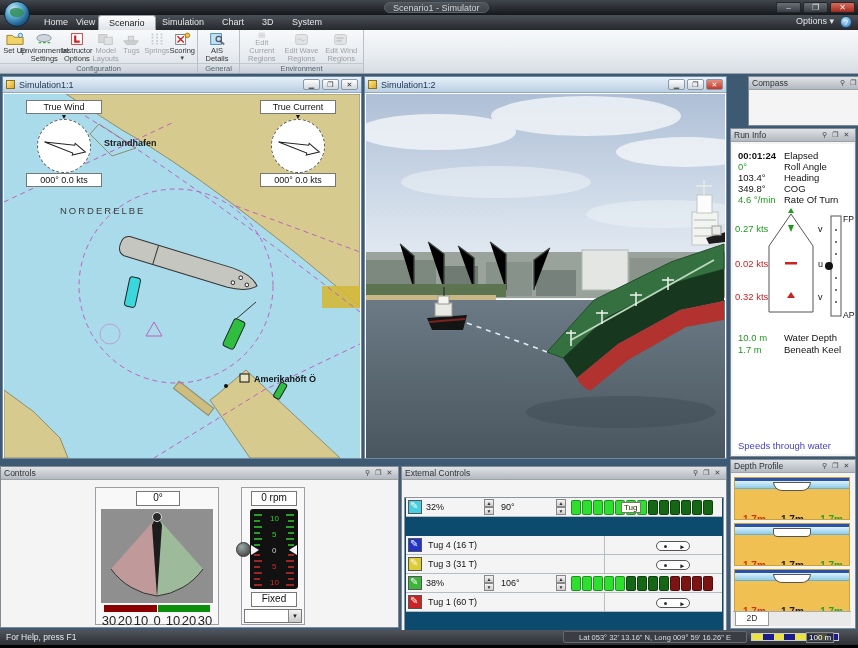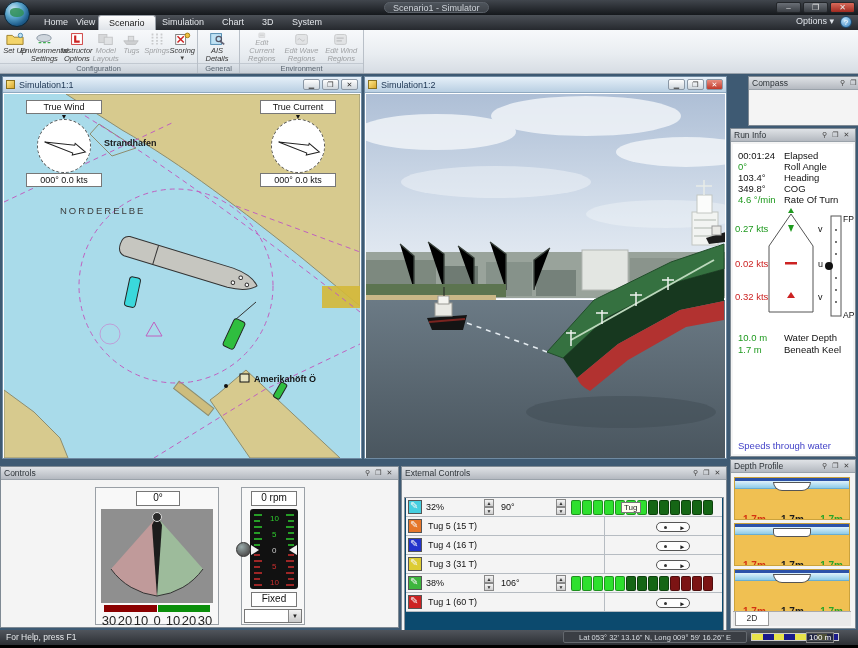--- a/index.html
+++ b/index.html
@@ -32,21 +32,21 @@
   #options-area { position:absolute; right:24px; top:1px; font-size:9px; color:#dfe3e8; }
   #help-icon { position:absolute; right:6px; top:1px; width:12px; height:12px; border-radius:50%;
     background:radial-gradient(circle at 35% 30%, #bfe2f8, #2f7fc0); color:#fff; font-size:8px;
     text-align:center; line-height:12px; border:1px solid #1c4a70;}
 
   
   #ribbon { position:absolute; left:0; top:30px; width:858px; height:44px;
     background:linear-gradient(#f7f9fb 0%, #e9edf1 55%, #d7dde4 100%);
     border-bottom:1px solid #98a1ab; display:flex; }
   .rgroup { display:flex; flex-direction:column; border-right:1px solid #b9c0c8; }
-  .ritems { flex:1; display:flex; align-items:flex-end; padding:1px 2px 0 2px;font-style:italic; }
+  .ritems { flex:1; display:flex; align-items:flex-end; padding:1px 2px 0 2px; }
   .rbtn { width:34px; height:32px; display:flex; flex-direction:column; align-items:center;
     font-size:7.5px; color:#333; text-align:center; line-height:1.05; padding-top:1px; }
   .rbtn .ricon { width:18px; height:14px; margin-bottom:1px; }
   .rbtn.disabled { opacity:.42; filter:grayscale(1); }
   .glabel { height:10px; font-size:7.5px; color:#5a6570; text-align:center;
     background:linear-gradient(#dde3e9,#c9d0d8); border-top:1px solid #c2c9d1; line-height:10px; }
   .caret { font-size:6px; color:#444; }
 
   
   .mdiwin { position:absolute; border:1px solid #6f8aa2; background:#fff; }
@@ -454,21 +454,21 @@
   <div class="panel" style="left:730px; top:128px; width:126px; height:329px;">
     <div class="ptitle">
       <span>Run Info</span>
         <span class="sp"></span>
       <span class="pbtn">⚲</span>
       <span class="pbtn">❐</span>
       <span class="pbtn">✕</span>
     </div>
     <div id="runinfo-body">
       <div class="stat-row" style="top:6px">
-          <span class="stat-val" style="color: rgb(17, 17, 17);">00:01:24</span>
+          <span class="stat-val" style="color: rgb(17, 17, 17); font-weight: bold;">00:01:24</span>
           <span class="stat-lab">Elapsed</span>
         </div>
       <div class="stat-row" style="top:17px">
           <span class="stat-val" style="color: rgb(31, 154, 31);">0°</span>
           <span class="stat-lab">Roll Angle</span>
         </div>
       <div class="stat-row" style="top:28px">
           <span class="stat-val" style="color: rgb(17, 17, 17);">103.4°</span>
           <span class="stat-lab">Heading</span>
         </div>
@@ -655,29 +655,20 @@
             <span class="blk blk-d"></span>
             <span class="blk blk-d"></span>
             <span class="blk blk-d"></span>
             <span class="blk blk-d"></span>
             <span class="blk blk-d"></span>
             <span class="blk blk-d"></span>
           </div>
         <span class="ec-tip">Tug</span>
       </div>
 
-      <div class="ec-row" style="top:19px">
-        <div class="ec-icon" style="background:#e6762a"></div>
-        <span class="ec-name">Tug 5 (15 T)</span>
-        <div class="ec-div"></div>
-          <div class="slider-pill">
-            <i></i>
-            <b>▸</b>
-          </div>
-      </div>
 
       <div class="ec-row" style="top:38px">
         <div class="ec-icon" style="background:#2233cc"></div>
         <span class="ec-name">Tug 4 (16 T)</span>
         <div class="ec-div"></div>
           <div class="slider-pill">
             <i></i>
             <b>▸</b>
           </div>
       </div>

